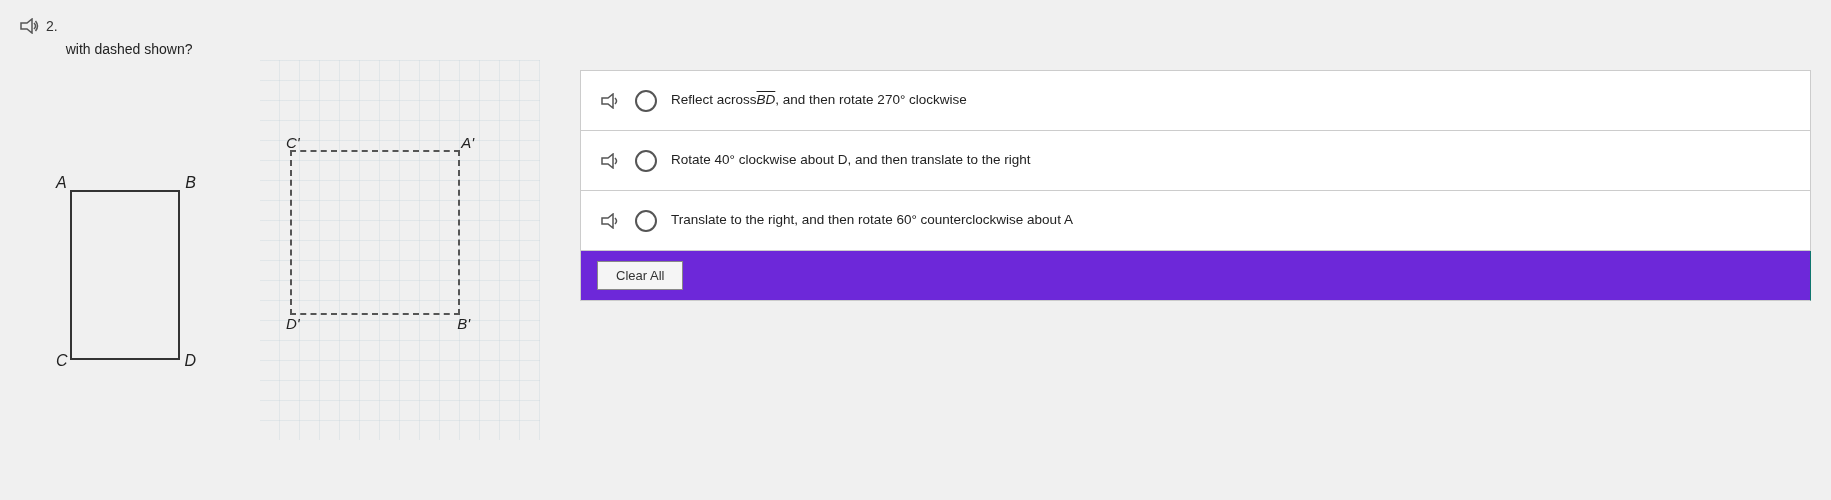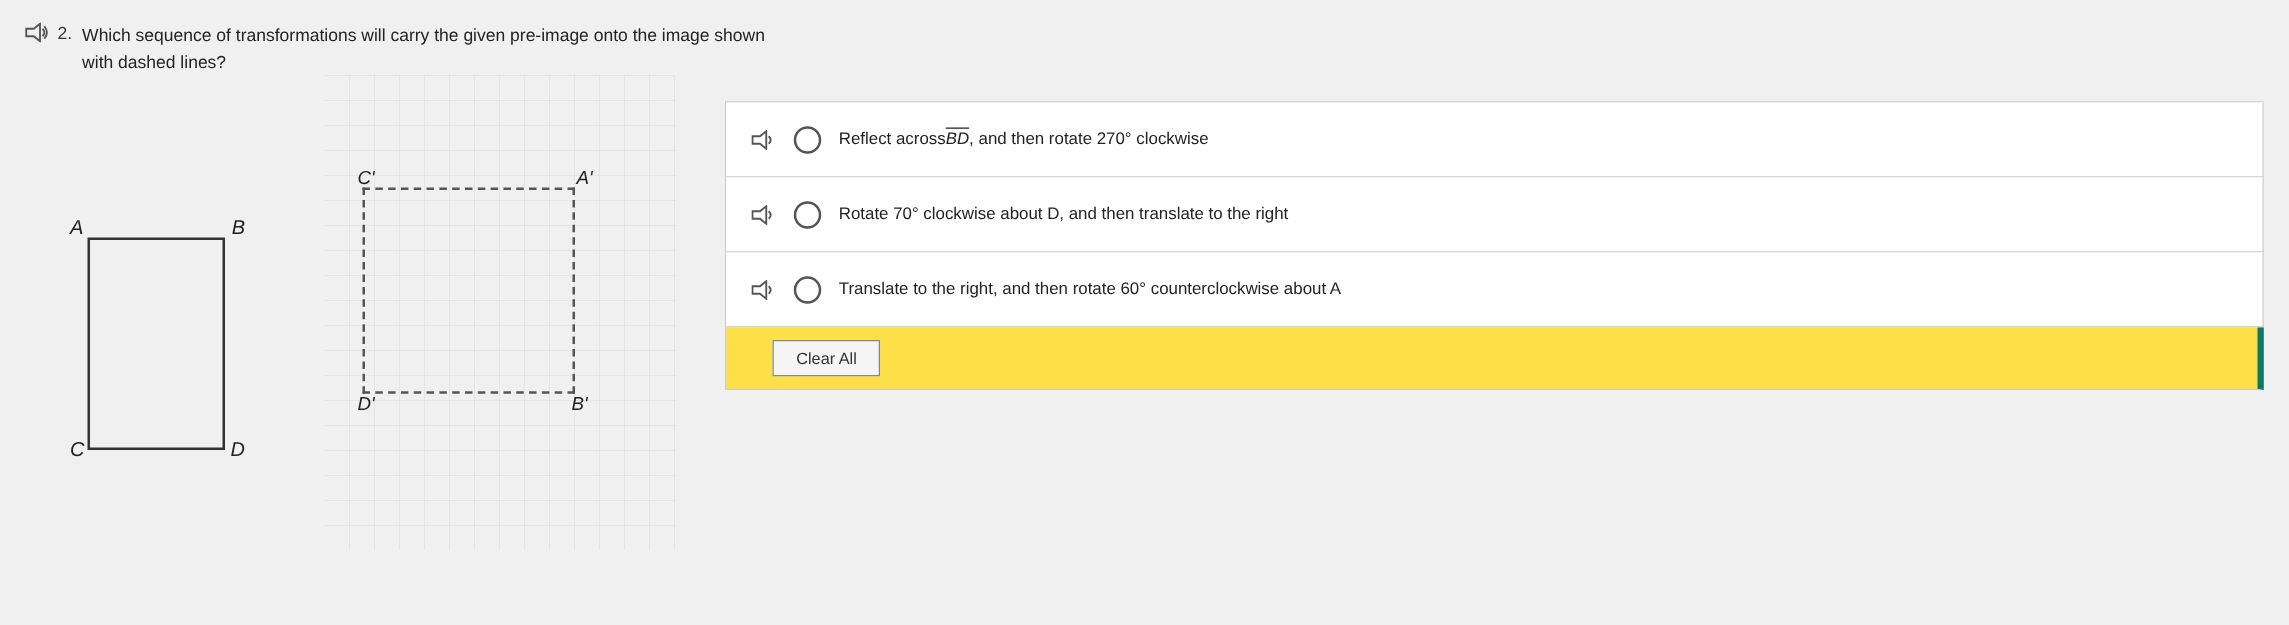--- a/index.html
+++ b/index.html
@@ -181,21 +181,21 @@
       );
       margin-top: -20px;
     }
 
     
     .answer-area {
       flex: 1;
       display: flex;
       flex-direction: column;
       margin-left: 40px;
-      margin-top: 11px;
+      margin-top: 0;
       border-left: 1px solid #ccc;
       border-top: 1px solid #ccc;
       justify-content: flex-end;
     }
 
     .answer-option {
       display: flex;
       align-items: center;
       gap: 14px;
       padding: 14px 20px;
@@ -230,23 +230,23 @@
     }
 
     .overline-text {
       text-decoration: overline;
       font-style: italic;
     }
 
     .clear-all-row {
       display: flex;
       justify-content: flex-start;
-      padding: 10px 37px;
-      background: #fde047;
-      border-right: 5px solid #0f766e;
+      padding: 10px 16px;
+      background: #6d28d9;
+      border-right: 1px solid #0f766e;
       border-bottom: 1px solid #ccc;
     }
 
     .clear-all-btn {
       padding: 6px 18px;
       border: 1px solid #888;
       background: #f5f5f5;
       font-size: 13px;
       cursor: pointer;
       color: #333;
@@ -276,22 +276,22 @@
       <span class="speaker-btn">
         <svg class="speaker-svg" viewBox="0 0 20 16" fill="none" xmlns="http://www.w3.org/2000/svg">
           <polygon points="1,5 7,5 12,1 12,15 7,11 1,11" stroke="#555" stroke-width="1.5" fill="none"></polygon>
           <path d="M14,5 Q17,8 14,11" stroke="#555" stroke-width="1.5" fill="none"></path>
           <path d="M15.5,3 Q19.5,8 15.5,13" stroke="#555" stroke-width="1.5" fill="none"></path>
         </svg>
       </span>
       <span>2.</span>
     </div>
     <div class="question-text">
-      <span>Which sequence of transformations will carry the given pre-image onto the image shown</span><br>
-      <span>with dashed lines?</span>
+      <br>
+      <span>with dashed shown?</span>
     </div>
   </div>
 
   <div class="content-area">
 
     <div class="figure-area">
 
       <div class="rect-abcd">
         <span class="label-a">A</span>
         <span class="label-b">B</span>
@@ -329,21 +329,21 @@
       </div>
 
       <div class="answer-option">
         <span class="speaker-btn">
           <svg class="speaker-svg" viewBox="0 0 20 16" fill="none">
             <polygon points="1,5 7,5 12,1 12,15 7,11 1,11" stroke="#555" stroke-width="1.5" fill="none"></polygon>
             <path d="M14,5 Q17,8 14,11" stroke="#555" stroke-width="1.5" fill="none"></path>
           </svg>
         </span>
         <div class="radio-circle"></div>
-        <span class="option-text">Rotate 70° clockwise about D, and then translate to the right</span>
+        <span class="option-text">Rotate 40° clockwise about D, and then translate to the right</span>
       </div>
 
       <div class="answer-option">
         <span class="speaker-btn">
           <svg class="speaker-svg" viewBox="0 0 20 16" fill="none">
             <polygon points="1,5 7,5 12,1 12,15 7,11 1,11" stroke="#555" stroke-width="1.5" fill="none"></polygon>
             <path d="M14,5 Q17,8 14,11" stroke="#555" stroke-width="1.5" fill="none"></path>
           </svg>
         </span>
         <div class="radio-circle"></div>

